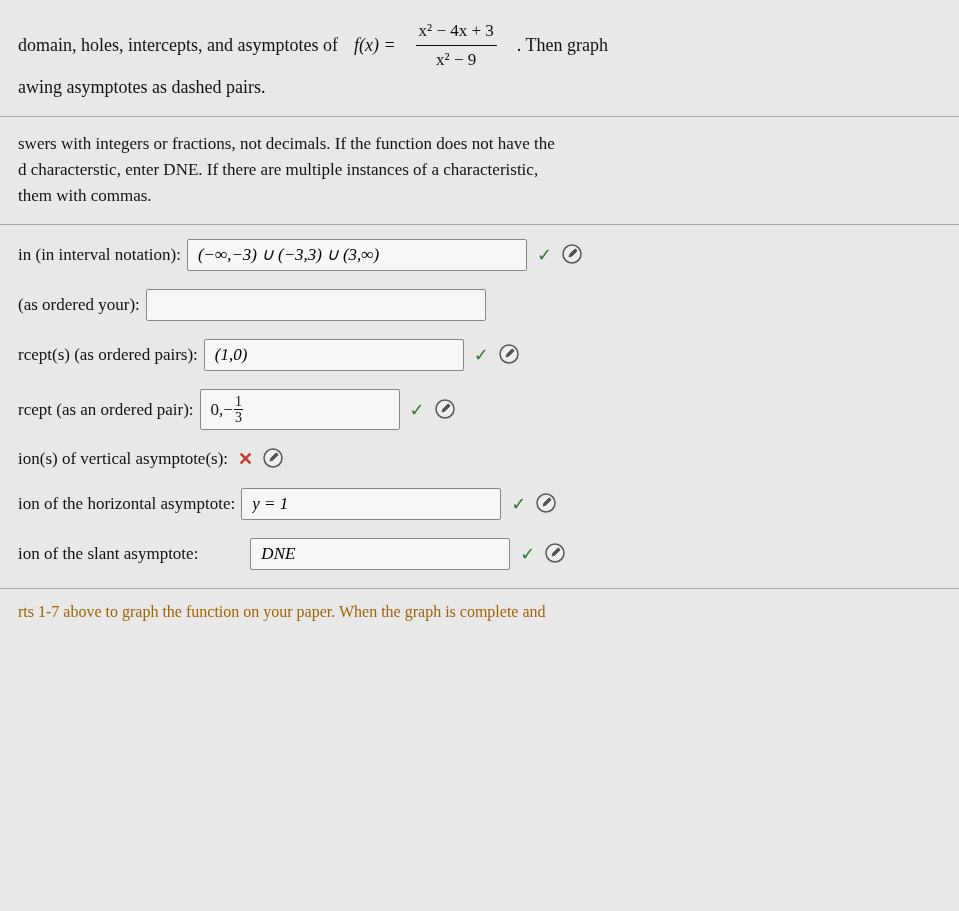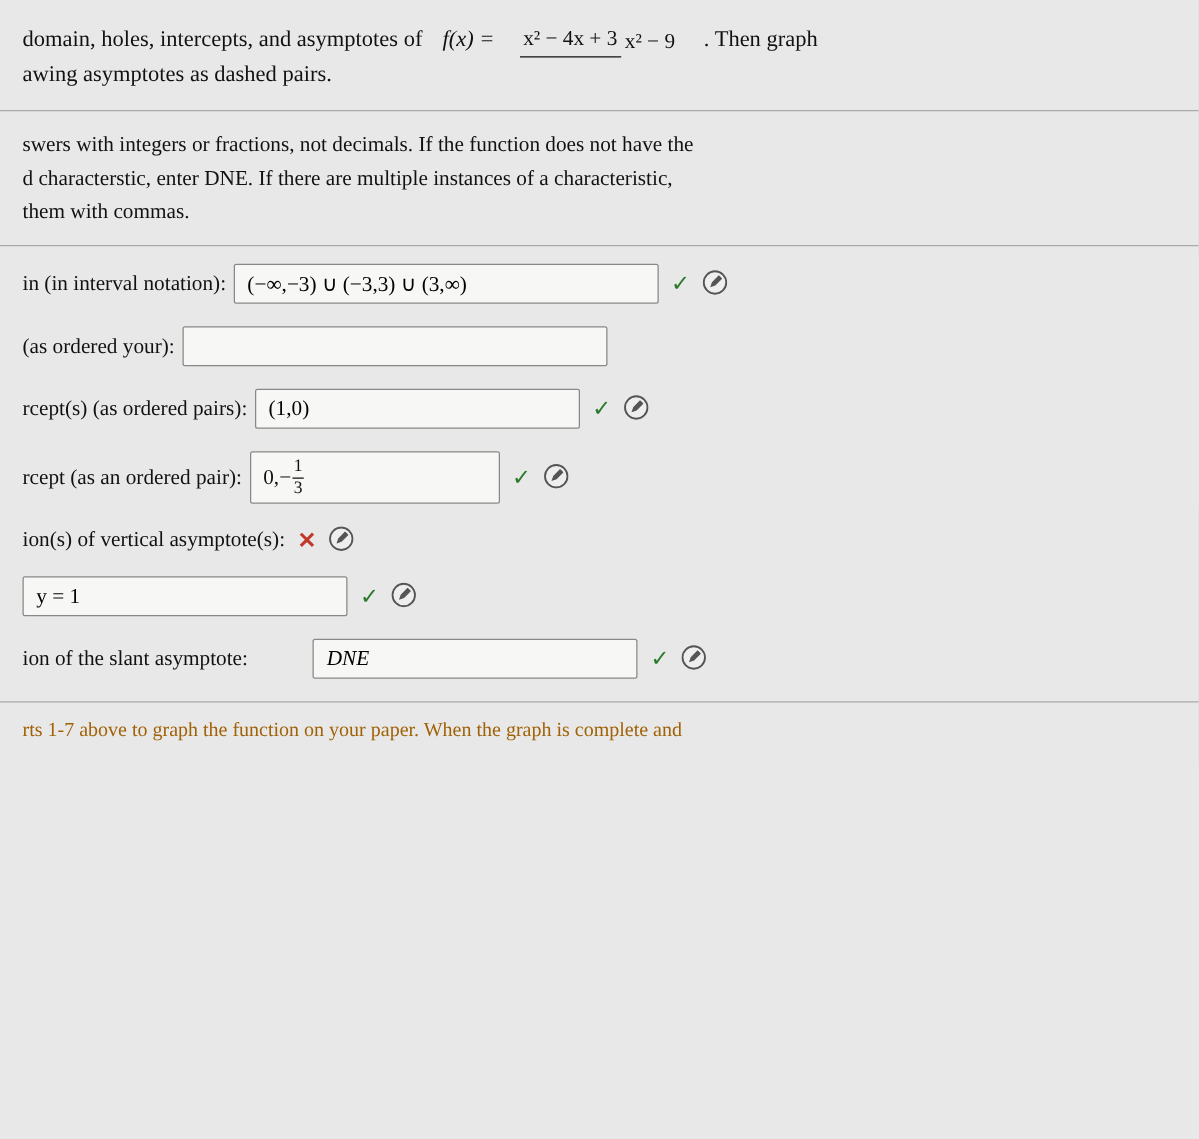--- a/index.html
+++ b/index.html
@@ -29,20 +29,21 @@
       color: #111;
     }
     .function-line {
       display: flex;
       align-items: center;
       flex-wrap: wrap;
       gap: 16px;
     }
     .fraction {
       display: inline-flex;
+      flex-direction: column;
       align-items: center;
       vertical-align: middle;
       margin: 0 4px;
       font-size: 17px;
     }
     .fraction .numerator {
       border-bottom: 1.5px solid #111;
       padding: 0 3px 1px 3px;
       text-align: center;
     }
@@ -75,20 +76,21 @@
     }
     .field-input {
       border: 1.5px solid #888;
       background: #f7f7f5;
       padding: 5px 10px;
       font-size: 17px;
       font-family: Georgia, serif;
       min-width: 200px;
       outline: none;
       border-radius: 2px;
+      font-style: italic;
     }
     .field-input.wide {
       min-width: 340px;
     }
     .field-input.medium {
       min-width: 260px;
     }
     .status-icon {
       font-size: 18px;
       margin-left: 4px;
@@ -206,20 +208,21 @@
     <span class="edit-icon">
       <svg viewBox="0 0 20 20" fill="none" xmlns="http://www.w3.org/2000/svg">
         <circle cx="10" cy="10" r="9" stroke="#555" stroke-width="1.5" fill="#eee"></circle>
         <path d="M7 13l1-3 5-5 2 2-5 5-3 1z" stroke="#555" stroke-width="1" fill="#555"></path>
         <path d="M13 5l2 2" stroke="#555" stroke-width="1.2"></path>
       </svg>
     </span>
   </div>
 
   <div class="section field-row">
+    <span class="field-label">ion of the horizontal asymptote:</span>
     <input class="field-input medium" type="text" value="y = 1" style="">
     <span class="status-icon status-check">✓</span>
     <span class="edit-icon">
       <svg viewBox="0 0 20 20" fill="none" xmlns="http://www.w3.org/2000/svg">
         <circle cx="10" cy="10" r="9" stroke="#555" stroke-width="1.5" fill="#eee"></circle>
         <path d="M7 13l1-3 5-5 2 2-5 5-3 1z" stroke="#555" stroke-width="1" fill="#555"></path>
         <path d="M13 5l2 2" stroke="#555" stroke-width="1.2"></path>
       </svg>
     </span>
   </div>

